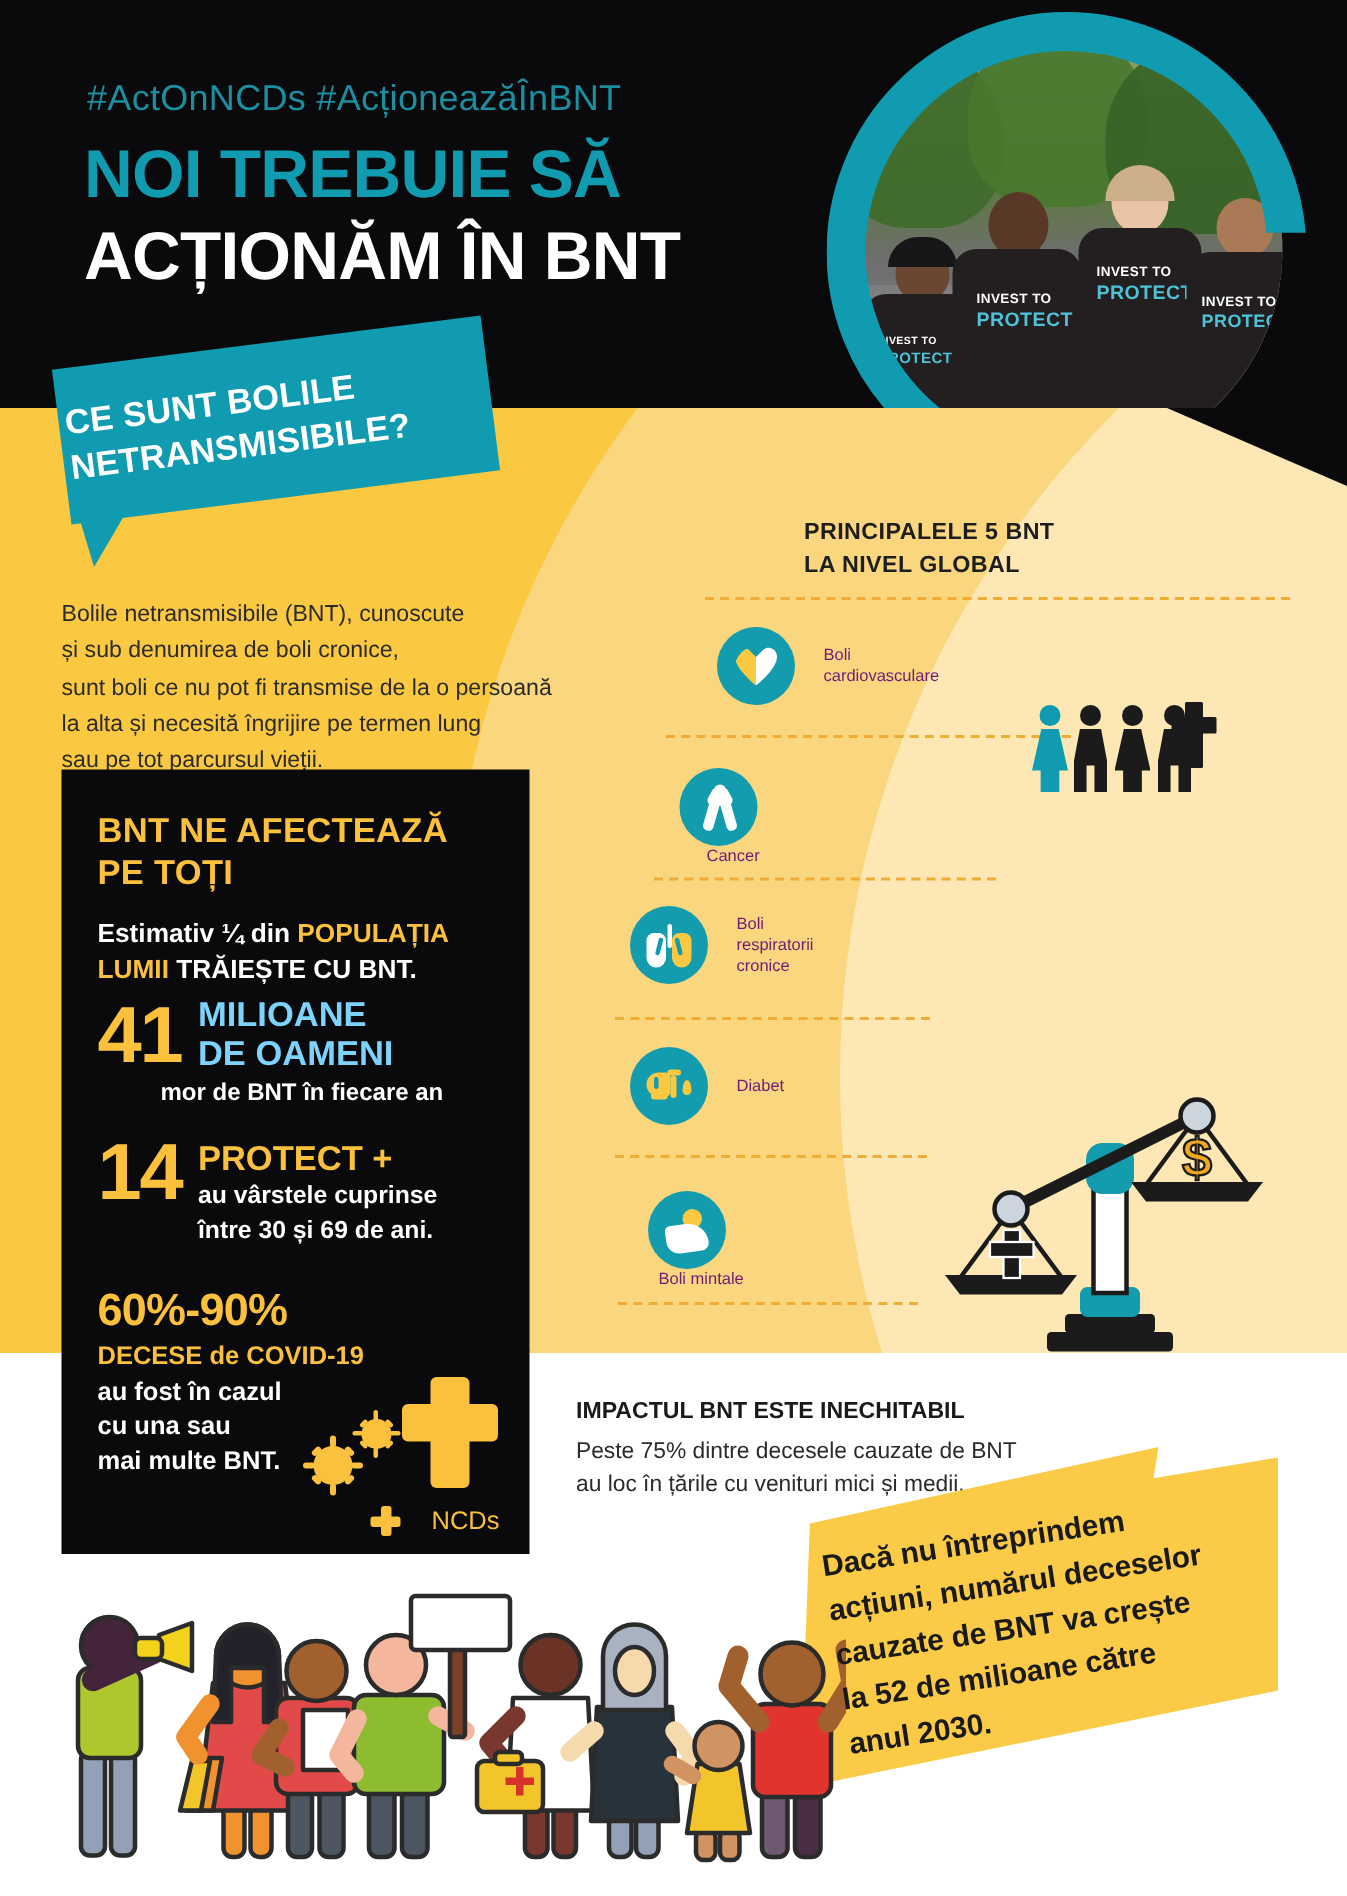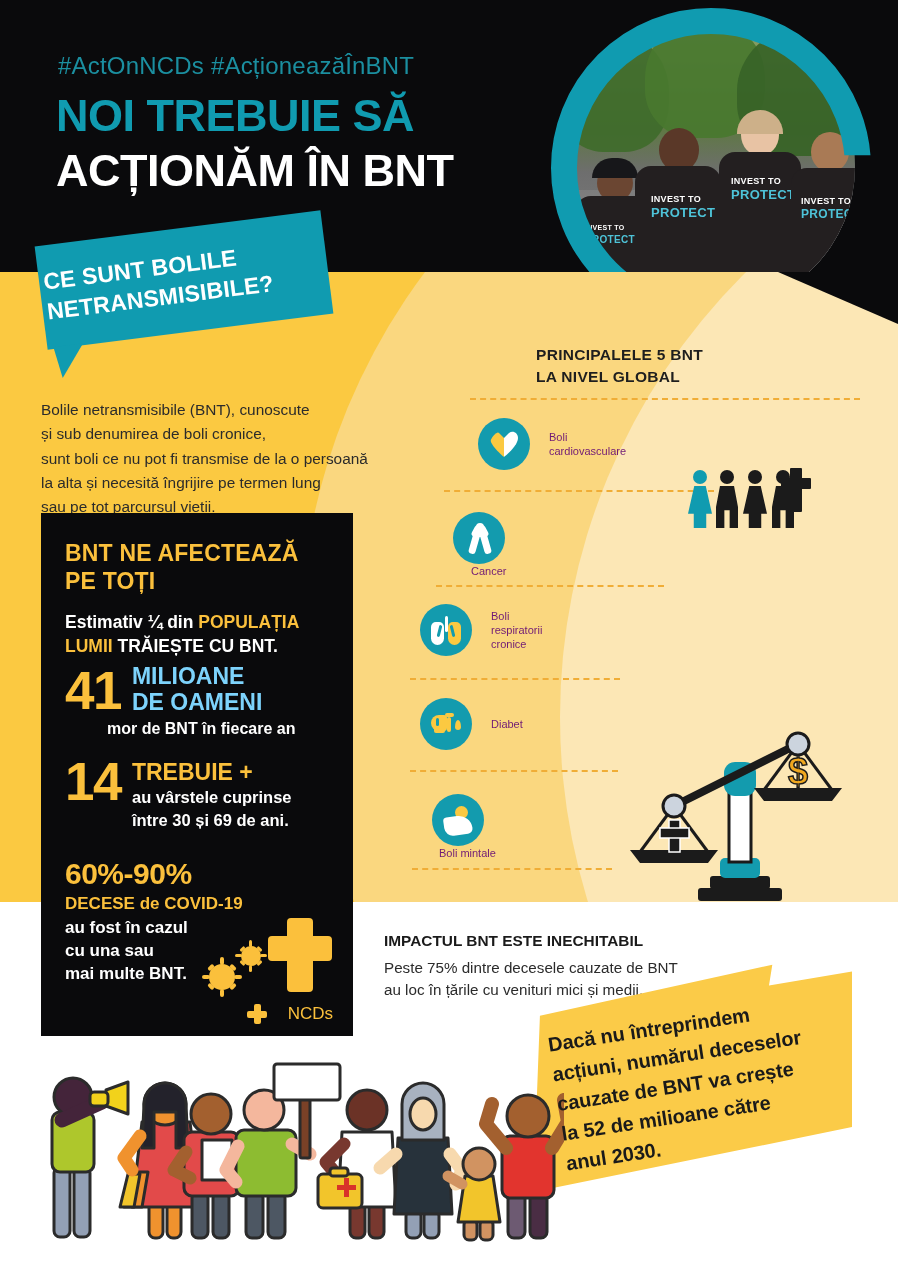--- a/index.html
+++ b/index.html
@@ -281,21 +281,21 @@
       <div class="big-lbl">
         <div>MILIOANE</div>
         <div>DE OAMENI</div>
       </div>
     </div>
     <div class="big-note">mor de BNT în fiecare an</div>
 
     <div class="big-row2">
       <div class="big-num">14</div>
       <div class="big-lbl2">
-        <div class="t">TREBUIE +</div>
+        <div class="t">PROTECT +</div>
         <div class="s">au vârstele cuprinse</div>
         <div class="s">între 30 și 69 de ani.</div>
       </div>
     </div>
 
     <div class="pct">60%-90%</div>
     <div class="pct-sub">DECESE de COVID-19</div>
     <div class="pct-body">
       <div>au fost în cazul</div>
       <div>cu una sau</div>

